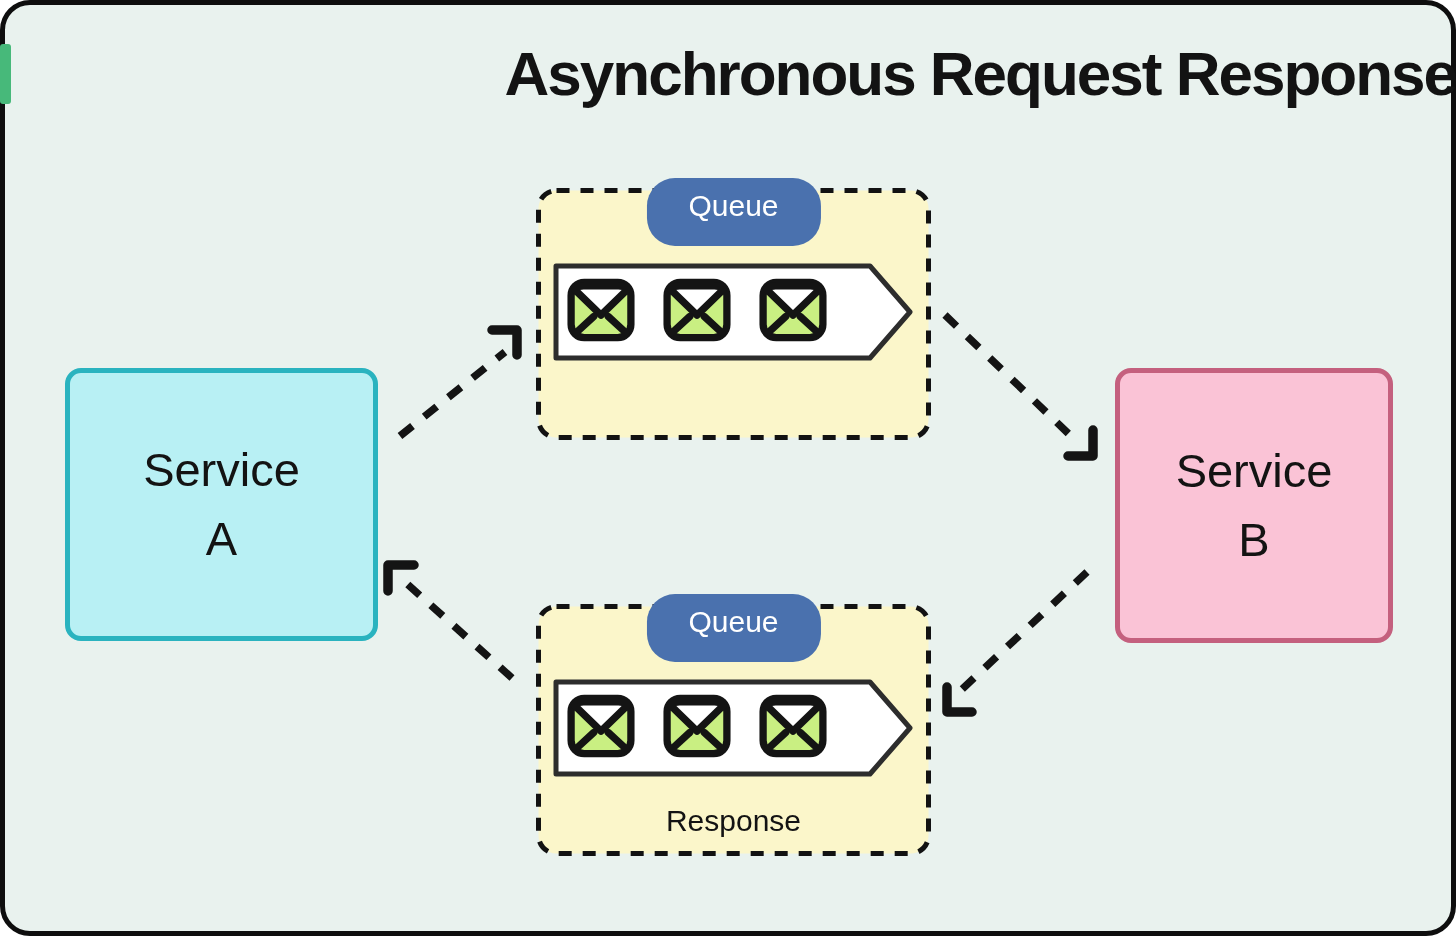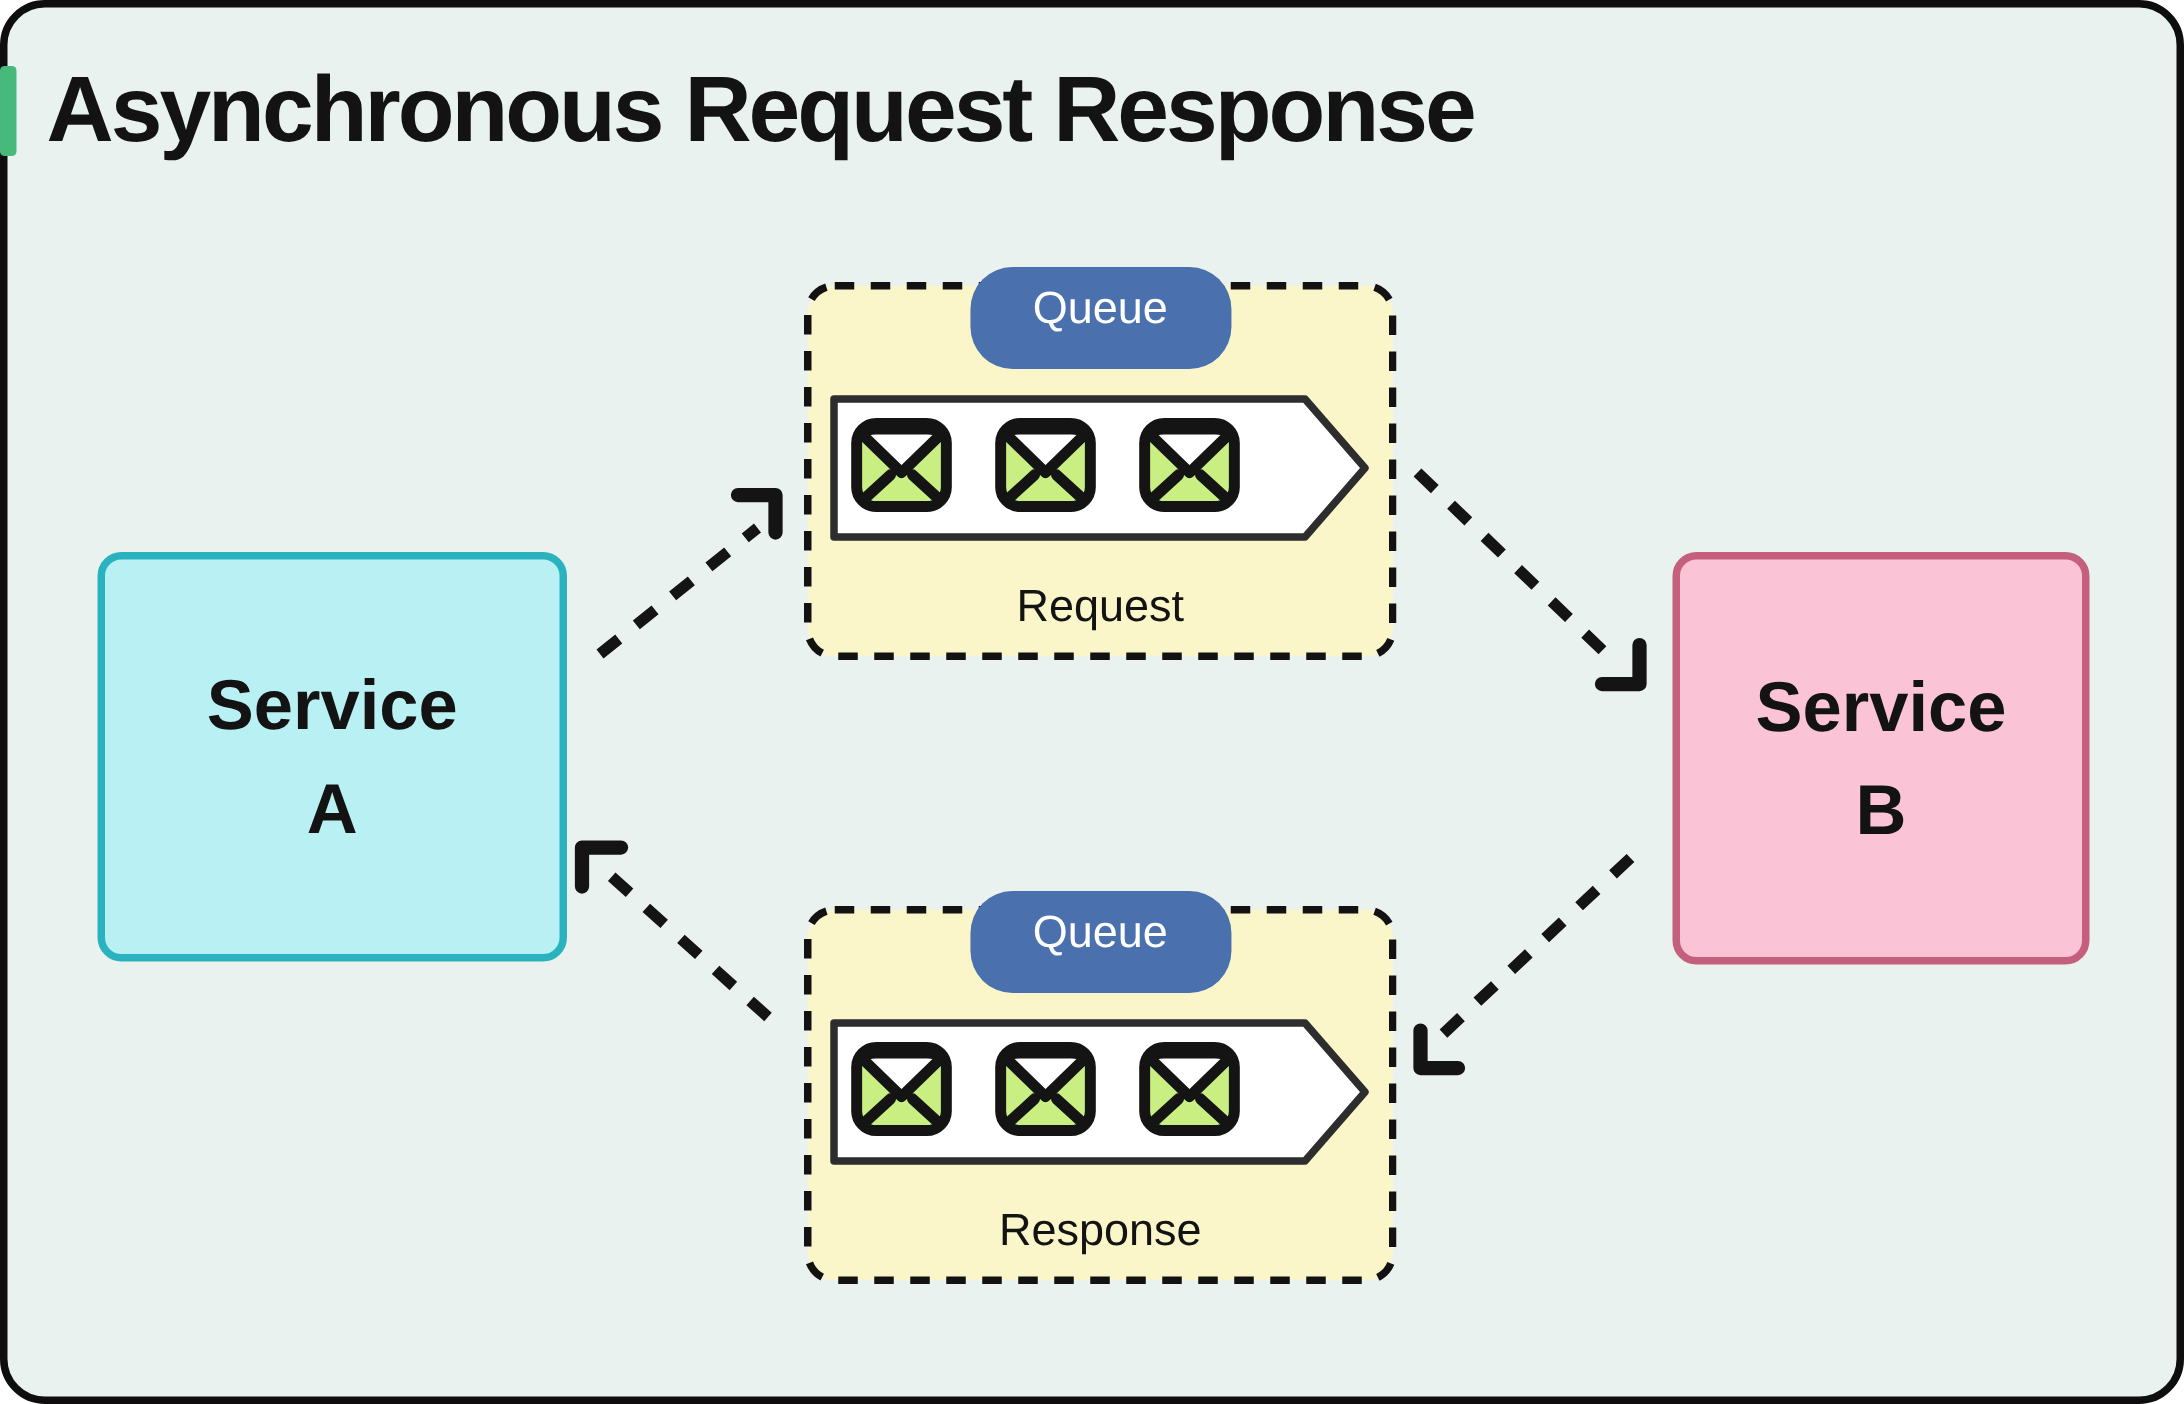--- a/index.html
+++ b/index.html
@@ -22,21 +22,21 @@
     border: 5px solid #0e0e0e;
     border-radius: 30px;
   }
   
   .title-row {
     position: absolute;
     top: 38px;
     left: 0;
     right: 0;
     display: flex;
-    justify-content: flex-start;
+    justify-content: space-between;
     align-items: center;
     gap: 20px;
   }
   .accent-bar {
     width: 11px;
     height: 60px;
     border-radius: 3px;
     background: #47b97a;
     flex: 0 0 auto;
   }
@@ -52,21 +52,21 @@
   .service-node {
     position: absolute;
     box-sizing: border-box;
     border-radius: 16px;
     display: flex;
     flex-direction: column;
     align-items: center;
     justify-content: center;
     text-align: center;
     font-size: 47px;
-    font-weight: 700;
+    font-weight: 400;
     color: #131313;
     line-height: 1.45;
   }
   .service-a {
     left: 65px; top: 368px;
     width: 313px; height: 273px;
     background: #b8f0f4;
     border: 5px solid #2ab3bf;
   }
   .service-b {
@@ -201,21 +201,20 @@
         <path d="M7 39.5 L19 28.5" stroke="#141414" stroke-width="5" stroke-linecap="round" fill="none"></path>
         <path d="M41 39.5 L29 28.5" stroke="#141414" stroke-width="5" stroke-linecap="round" fill="none"></path>
       </svg>
       <svg class="envelope" viewBox="0 0 48 48">
         <rect x="3.5" y="5" width="41" height="38" rx="9" fill="#c9ef82" stroke="#141414" stroke-width="5"></rect>
         <path d="M6 10 Q8 7.5 12 7.5 H36 Q40 7.5 42 10 L24 27.5 Z" fill="#ffffff" stroke="#141414" stroke-width="5" stroke-linejoin="round"></path>
         <path d="M7 39.5 L19 28.5" stroke="#141414" stroke-width="5" stroke-linecap="round" fill="none"></path>
         <path d="M41 39.5 L29 28.5" stroke="#141414" stroke-width="5" stroke-linecap="round" fill="none"></path>
       </svg>
     </div>
-    <div class="queue-label">Request</div>
   </div>
 
   <div class="queue-box queue-response">
     <svg class="queue-border" width="395" height="252" viewBox="0 0 395 252">
       <rect x="2.5" y="2.5" width="390" height="247" rx="18" fill="#fbf6ca" stroke="#121212" stroke-width="5" stroke-dasharray="13 11"></rect>
     </svg>
     <div class="queue-badge">Queue</div>
     <svg class="msg-arrow" viewBox="0 0 362 98">
       <polygon points="3,3 317,3 357,49 317,95 3,95" fill="#ffffff" stroke="#2d2d2d" stroke-width="5" stroke-linejoin="round"></polygon>
     </svg>

